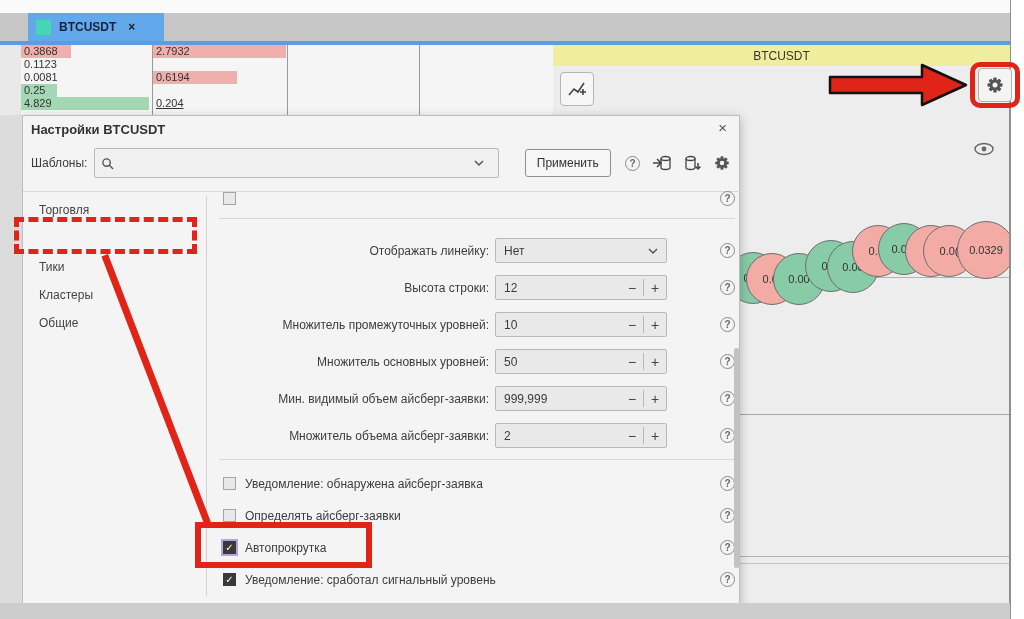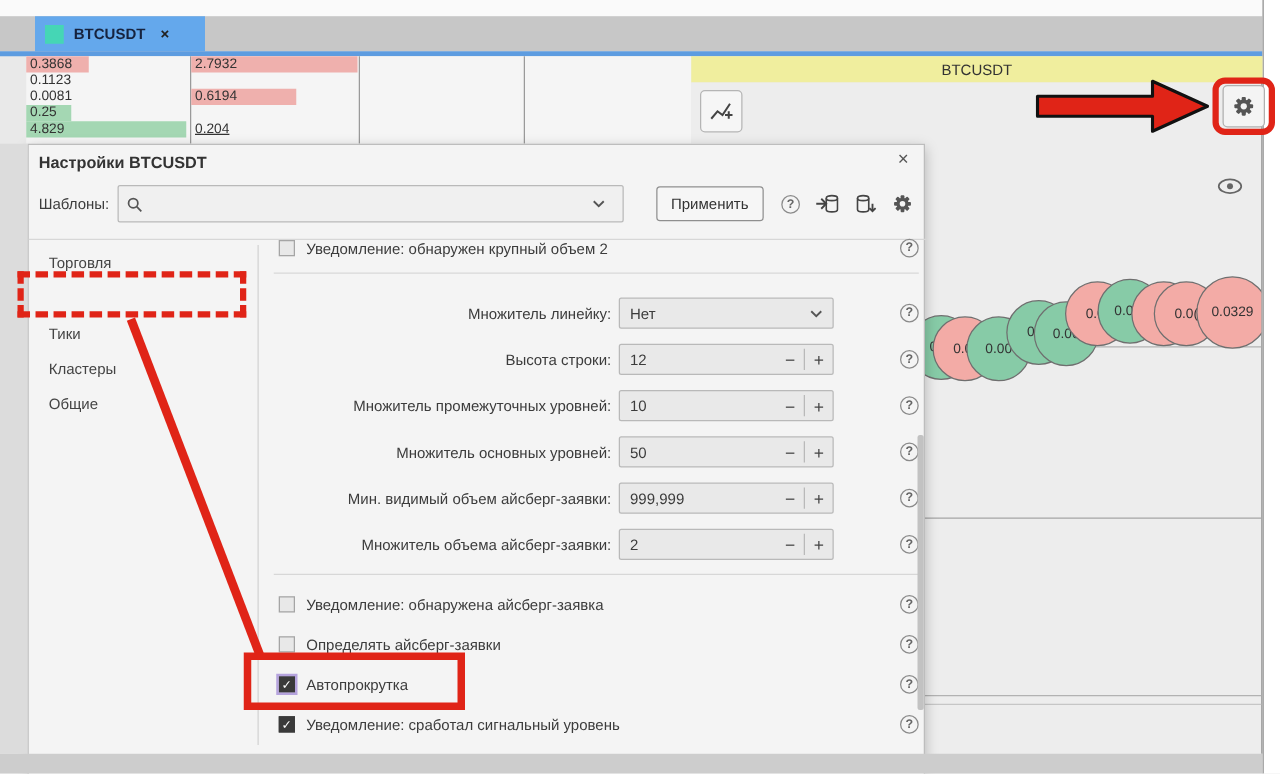--- a/index.html
+++ b/index.html
@@ -199,27 +199,26 @@
     <div class="divider" style="left:0;top:75px;width:718px;"></div>
 
     <div class="sidebar-item" style="top:81px">Торговля</div>
     <div class="sidebar-item" style="top:138px">Тики</div>
     <div class="sidebar-item" style="top:194px">Общие</div>
     <div class="sidebar-item" style="top:166px">Кластеры</div>
     <div class="side-sep"></div>
 
     <div class="crow" style="top:70px">
       <span class="cb"></span>
-      <span>Уведомление: обнаружен крупный объем 2</span>
       <span class="help">?</span>
     </div>
     <div class="divider" style="left:196px;top:102px;width:516px;"></div>
 
     <div class="crow" style="top:122px">
-      <span class="lbl">Множитель линейку:</span>
+      <span class="lbl">Отображать линейку:</span>
       <div class="field">
         <span class="val">Нет</span>
         <svg class="chev" width="12" height="8" viewBox="0 0 12 8">
           <polyline points="2,2 6,6 10,2" fill="none" stroke="#555" stroke-width="1.5"></polyline>
         </svg>
       </div>
       <span class="help">?</span>
     </div>
 
     <div class="crow" style="top:159px">

